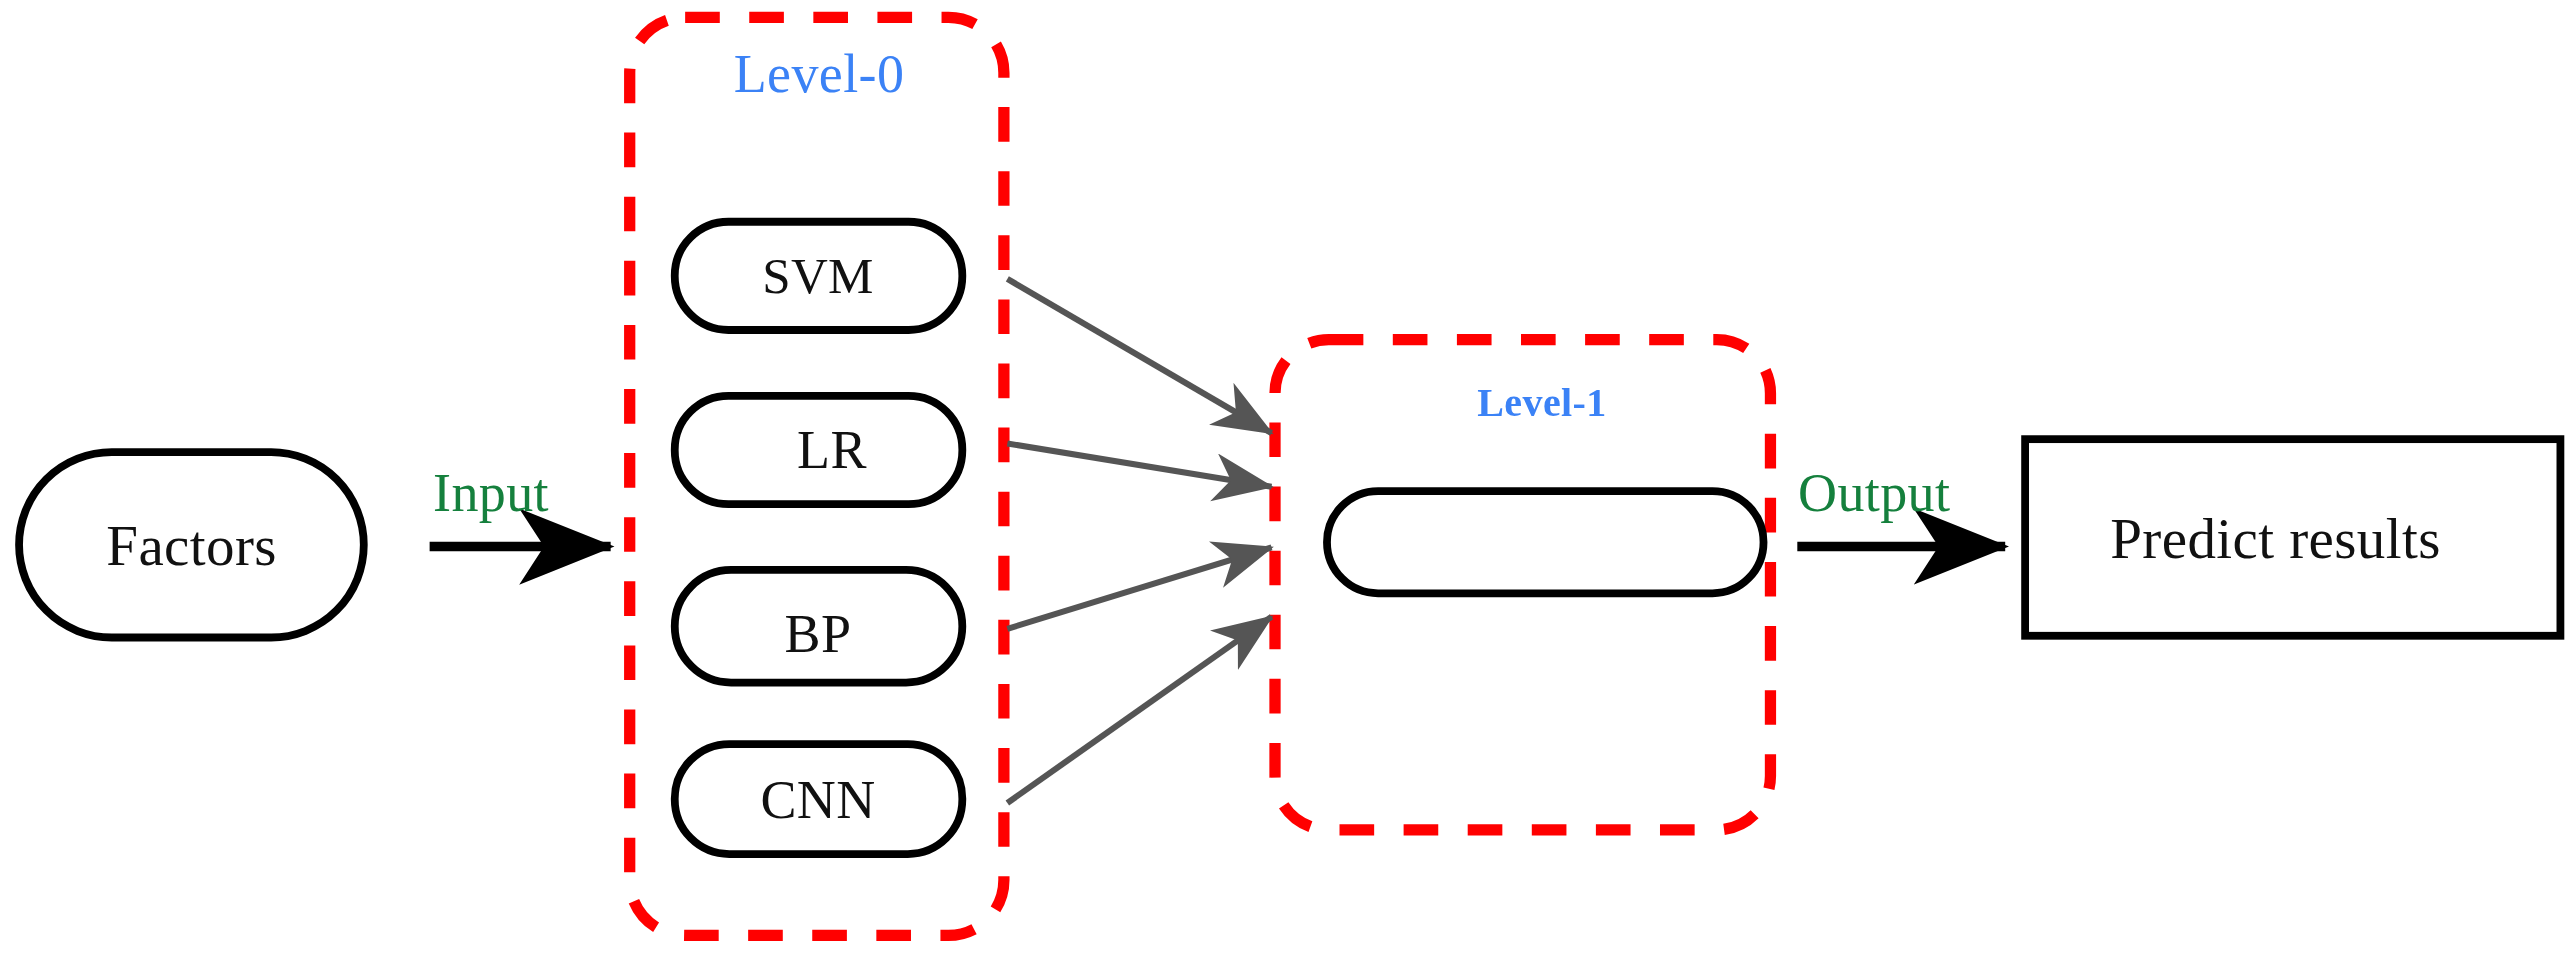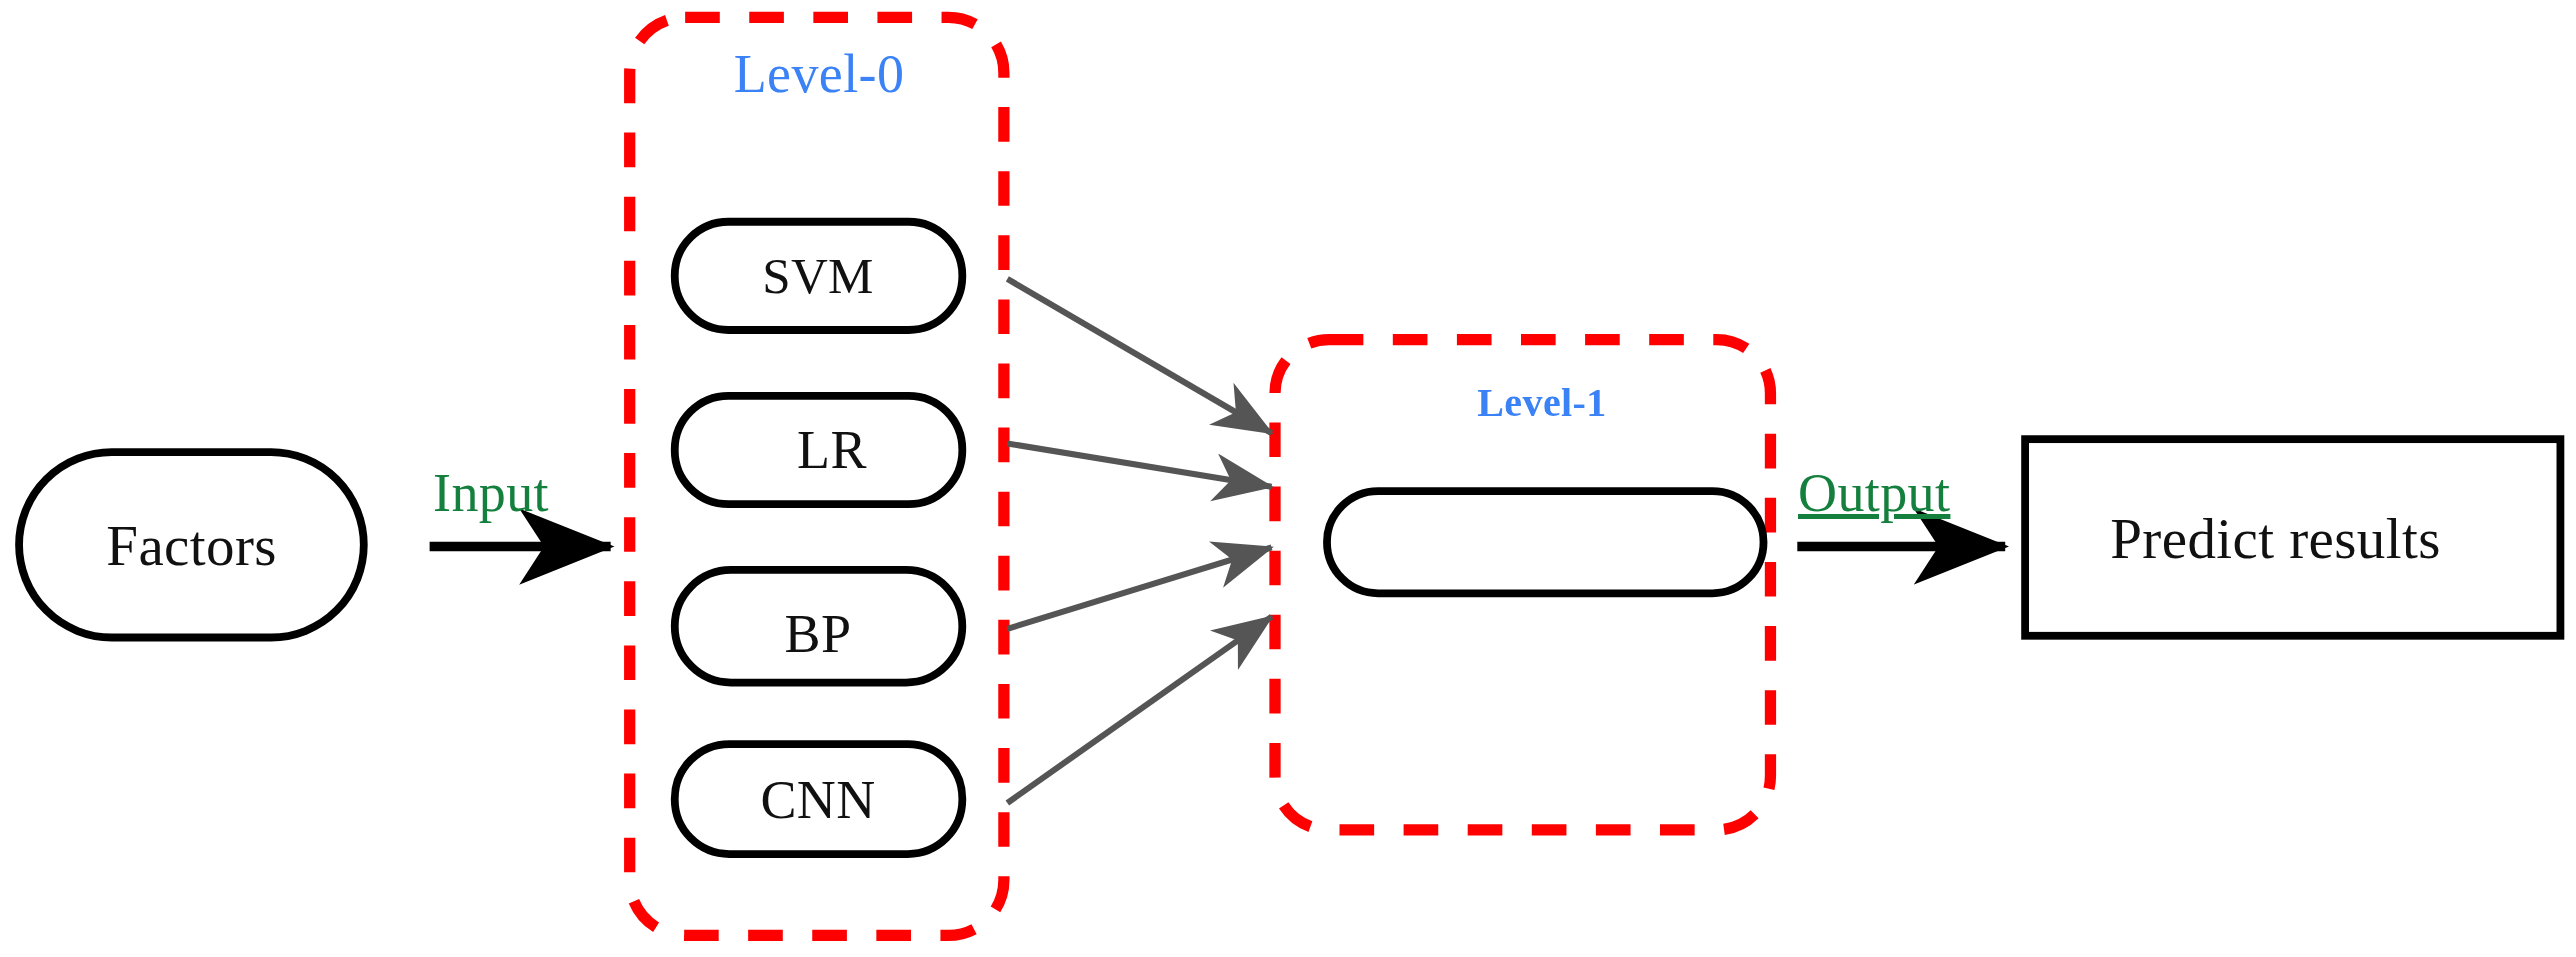--- a/index.html
+++ b/index.html
@@ -70,21 +70,21 @@
   }
   
   #level0-title {
     left: 689px; top: 43px; width: 260px; font-size: 54px;
   }
   #level1-title {
     left: 1395px; top: 379px; width: 294px; font-size: 40px; font-weight: bold;
   }
   
   #input-label  { left: 433px; top: 462px; font-size: 54px; }
-  #output-label { left: 1798px; top: 462px; font-size: 54px; text-decoration: underline; }
+  #output-label { left: 1798px; top: 462px; font-size: 54px; }
 </style>
 </head>
 <body>
 
 <div id="stage">
 
   <svg id="svg-layer" viewBox="0 0 2974 1106">
     <defs>
       <marker id="arrow-black" markerWidth="12" markerHeight="12" refX="9.6" refY="4" orient="auto" markerUnits="strokeWidth">
         <path d="M0,0 L10,4 L0,8 L2.6,4 Z" fill="#000000"></path>

